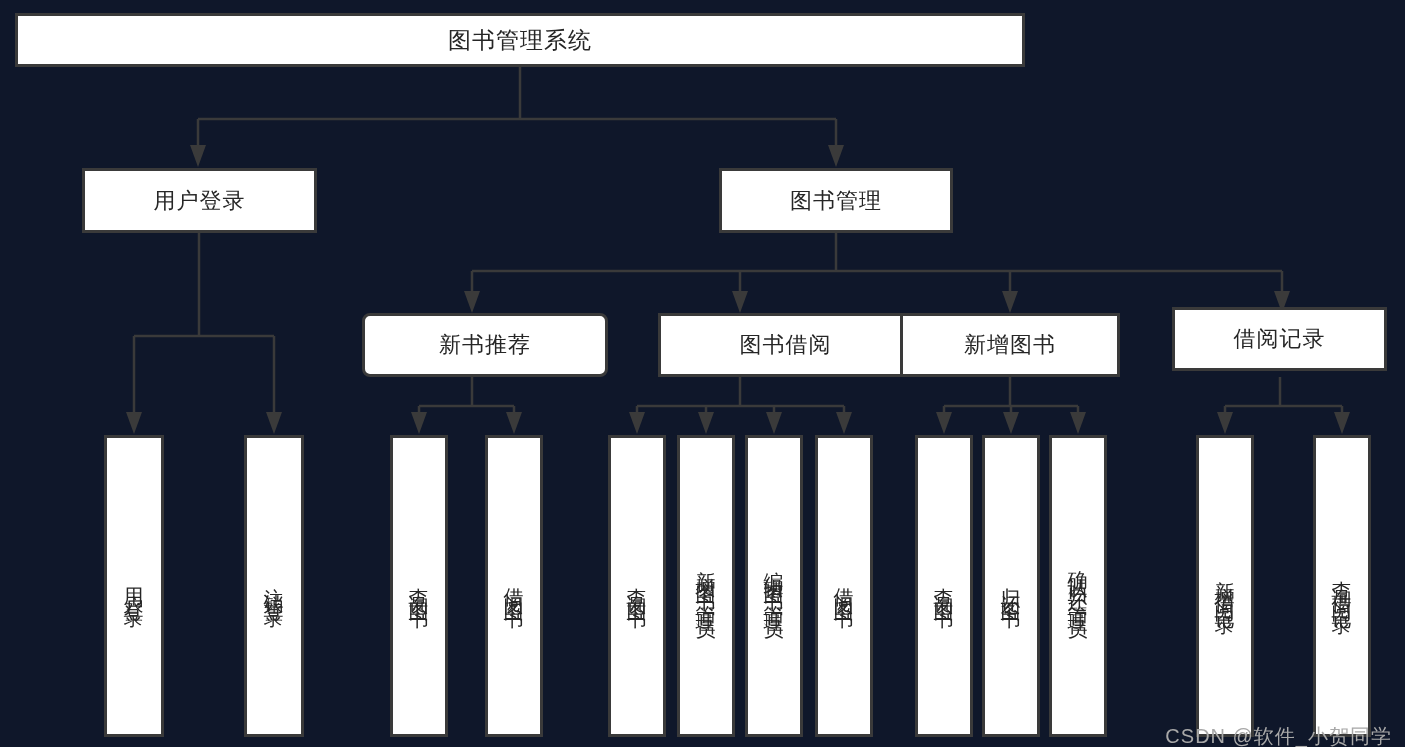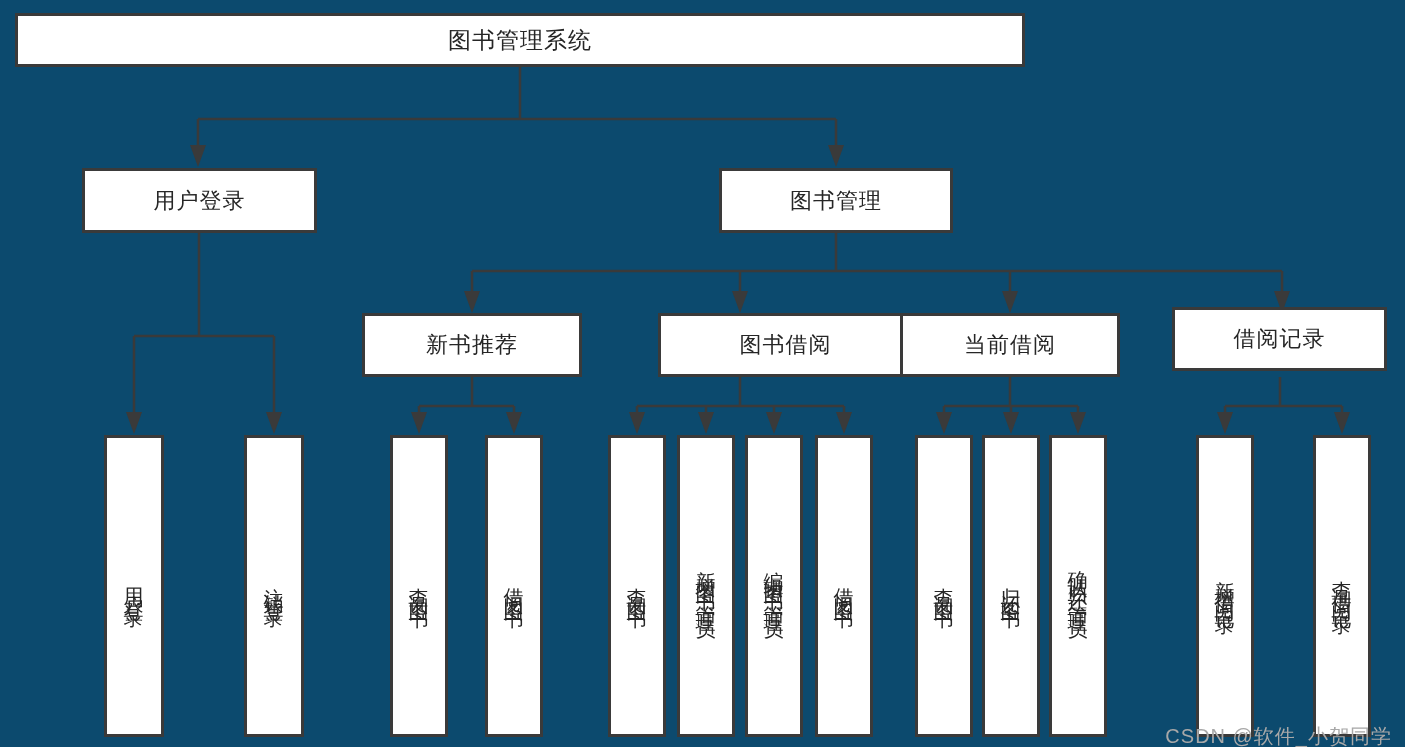--- a/index.html
+++ b/index.html
@@ -7,21 +7,21 @@
     padding: 0;
     background: #ffffff;
   }
   body {
     font-family: "Liberation Sans", "DejaVu Sans", sans-serif;
   }
   .canvas {
     position: relative;
     width: 1405px;
     height: 747px;
-    background: #0c4a6e;
+    background: #0f172a;
     overflow: hidden;
   }
   .connectors {
     position: absolute;
     left: 0;
     top: 0;
     z-index: 0;
   }
   .node {
     position: absolute;
@@ -98,23 +98,23 @@
       <polygon points="1217,412 1233,412 1225,434"></polygon>
       <polygon points="1334,412 1350,412 1342,434"></polygon>
     </g>
   </svg>
 
   <div class="node hnode root" style="left:15px; top:13px; width:1010px; height:54px;">图书管理系统</div>
 
   <div class="node hnode" style="left:82px; top:168px; width:235px; height:65px;">用户登录</div>
   <div class="node hnode" style="left:719px; top:168px; width:234px; height:65px;">图书管理</div>
 
-  <div class="node hnode" style="left:362px; top:313px; width:220px; height:64px;">新书推荐</div>
+  <div class="node hnode" style="left:362px; top:313px; width:246px; height:64px;border-radius:8px;">新书推荐</div>
   <div class="node hnode" style="left:658px; top:313px; width:255px; height:64px;">图书借阅</div>
-  <div class="node hnode" style="left:900px; top:313px; width:220px; height:64px;">当前借阅</div>
+  <div class="node hnode" style="left:900px; top:313px; width:220px; height:64px;">新增图书</div>
   <div class="node hnode" style="left:1172px; top:307px; width:215px; height:64px;">借阅记录</div>
 
   <div class="node vnode" style="left:104px; top:435px; width:60px; height:302px;">
     <span>用户登录</span>
   </div>
   <div class="node vnode" style="left:244px; top:435px; width:60px; height:302px;">
     <span>注销登录</span>
   </div>
   <div class="node vnode" style="left:390px; top:435px; width:58px; height:302px;">
     <span>查询图书</span>

